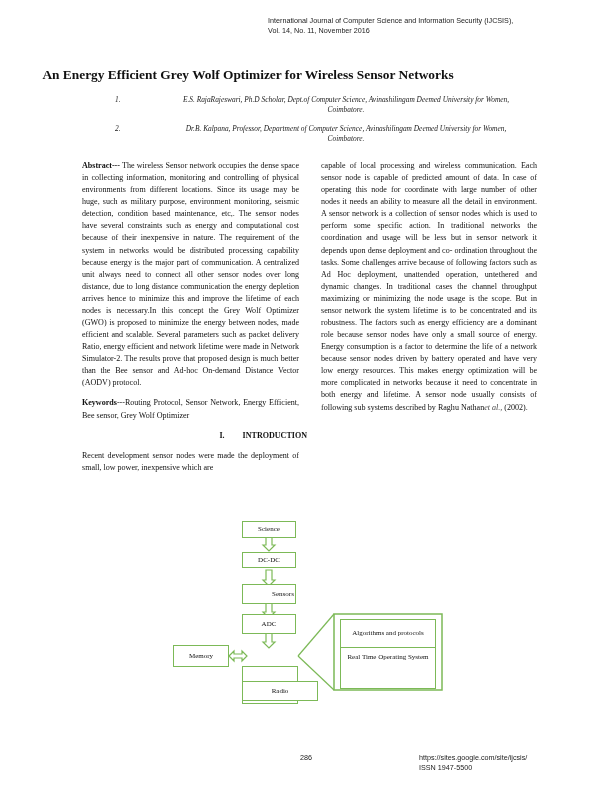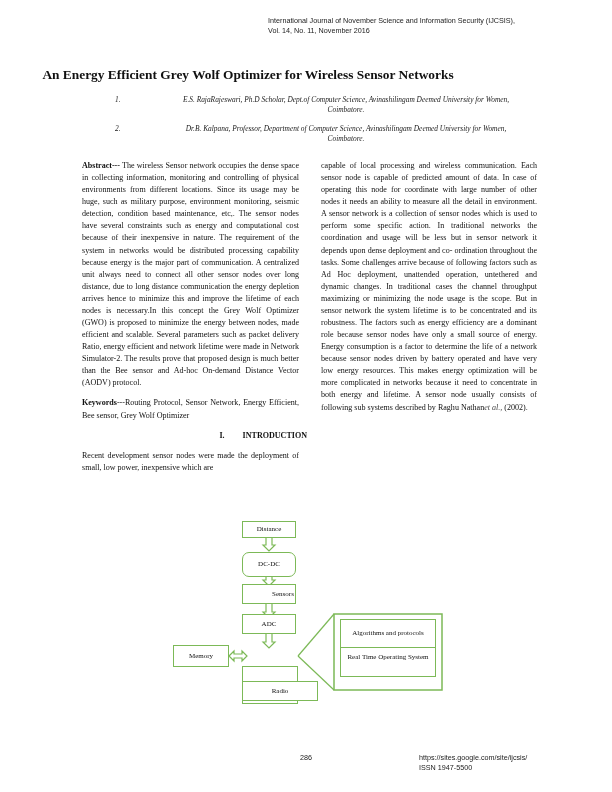--- a/index.html
+++ b/index.html
@@ -19,21 +19,21 @@
   .etal { font-style:italic; color:#444; }
   .diagram { position:absolute; left:0; top:0; width:612px; height:792px; pointer-events:none; }
   .box { position:absolute; border:1.5px solid #7cb957; background:#fff; font-size:7px; text-align:center; display:flex; align-items:center; justify-content:center; line-height:9px; box-sizing:border-box; }
   .footer-page { position:absolute; left:300px; top:753px; font-family:"Liberation Sans", sans-serif; font-size:7.2px; color:#222; }
   .footer-url { position:absolute; left:419px; top:753px; font-family:"Liberation Sans", sans-serif; font-size:7.2px; line-height:10px; color:#222; }
 </style>
 </head>
 <body>
 
 <div class="journal-header">
-  <div>International Journal of November Science and Information Security (IJCSIS),</div>
+  <div>International Journal of Computer Science and Information Security (IJCSIS),</div>
   <div>Vol. 14, No. 11, November 2016</div>
 </div>
 
 <div class="title">An Energy Efficient Grey Wolf Optimizer for Wireless Sensor Networks</div>
 
 <div class="author" style="left:115px; top:95px; width:440px;">
   <span class="num">1.</span>
   <span class="txt">
     <span>E.S. RajaRajeswari, Ph.D Scholar, Dept.of Computer Science, Avinashilingam Deemed University for Women,</span><br>
     <span>Coimbatore.</span>
@@ -70,27 +70,27 @@
     <path d="M269 669 l-5 5 h3 v6 h-3 l5 5 l5 -5 h-3 v-6 h3 z"></path>
 
     <path d="M229 656 l5 -5 v3 h8 v-3 l5 5 l-5 5 v-3 h-8 v3 z"></path>
 
     <line x1="298" y1="656" x2="334" y2="614"></line>
     <line x1="298" y1="656" x2="334" y2="690"></line>
     <rect x="334" y="614" width="108" height="76" stroke-width="1.5"></rect>
   </g>
 </svg>
 
-<div class="box" style="left:242px; top:521px; width:54px; height:17px;">Distance</div>
-<div class="box" style="left:242px; top:552px; width:54px; height:25px;border-radius:7px;">DC-DC</div>
+<div class="box" style="left:242px; top:521px; width:54px; height:17px;">Science</div>
+<div class="box" style="left:242px; top:552px; width:54px; height:16px;">DC-DC</div>
 <div class="box" style="left:242px; top:584px; width:54px; height:20px;padding-left:28px;">Sensors</div>
 <div class="box" style="left:242px; top:614px; width:54px; height:20px;">ADC</div>
 <div class="box" style="left:242px; top:666px; width:56px; height:38px;">Controller Unit</div>
 <div class="box" style="left:173px; top:645px; width:56px; height:22px;">Memory</div>
 <div class="box" style="left:242px; top:681px; width:76px; height:20px;">Radio</div>
 <div class="box" style="left:340px; top:619px; width:96px; height:29px;">Algorithms and protocols</div>
-<div class="box" style="left:340px; top:647px; width:96px; height:30px; align-items:flex-start; padding-top:5px; overflow:hidden;">Real Time Operating System</div>
+<div class="box" style="left:340px; top:647px; width:96px; height:42px; align-items:flex-start; padding-top:5px; overflow:hidden;">Real Time Operating System</div>
 
 <div class="footer-page">286</div>
 <div class="footer-url">
   <div>https://sites.google.com/site/ijcsis/</div>
   <div>ISSN 1947-5500</div>
 </div>
 
 </body></html>

